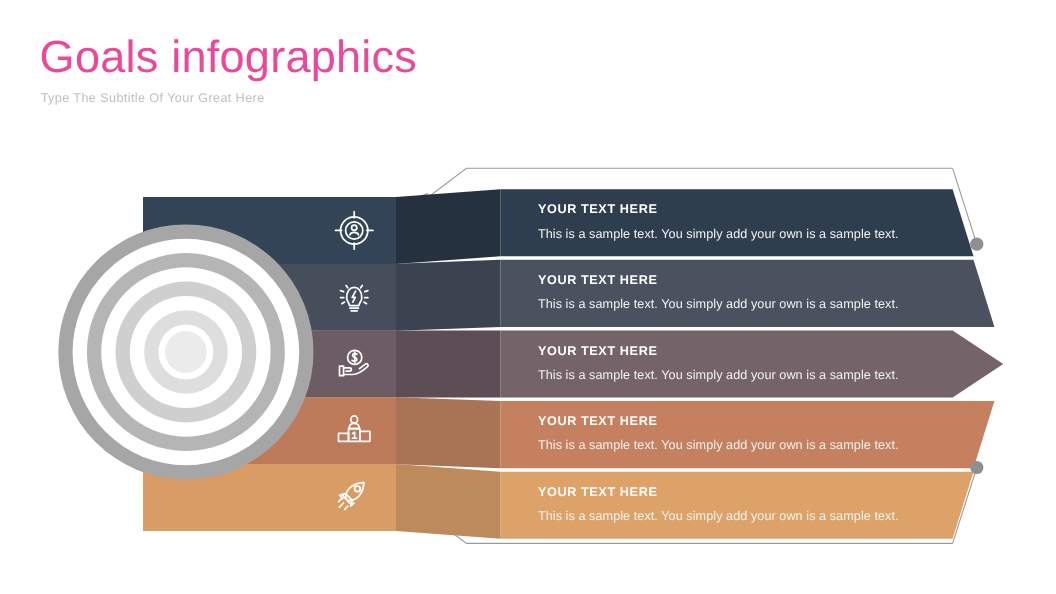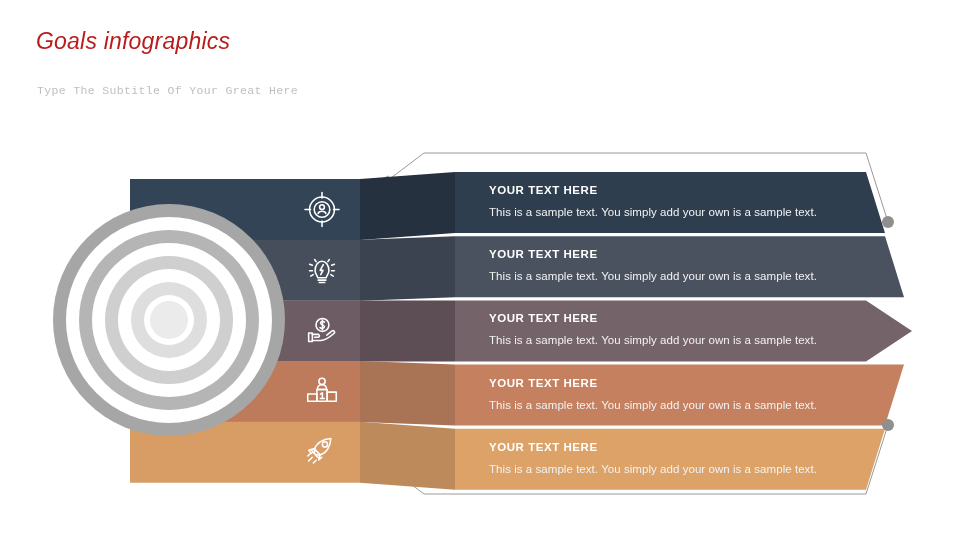--- a/index.html
+++ b/index.html
@@ -4,29 +4,27 @@
 <style>
   html,body{margin:0;padding:0;}
   body{
     width:960px;height:540px;background:#ffffff;
     font-family:"Liberation Sans", sans-serif;
     overflow:hidden;position:relative;
   }
   #stage{position:absolute;inset:0;width:960px;height:540px;}
   .title{
     position:absolute;left:36px;top:28px;
-    font-size:23px;color:#b91c1c;font-weight:400;letter-spacing:.2px;
+    font-size:41px;color:#ec4899;font-weight:400;letter-spacing:.2px;
     white-space:nowrap;
-    font-style:italic;
   }
   .subtitle{
     position:absolute;left:37px;top:84px;
     font-size:11.5px;color:#bfbfbf;font-weight:400;letter-spacing:.35px;
     white-space:nowrap;
-    font-family:Liberation Mono, monospace;
   }
   #gfx{position:absolute;left:0;top:0;width:960px;height:540px;}
   .row-title{
     font-weight:700;font-size:11.5px;fill:#ffffff;letter-spacing:.55px;
   }
   .row-desc{
     font-weight:400;font-size:11.5px;fill:#f2f2f2;letter-spacing:.05px;
   }
   .ico{fill:none;stroke:#ffffff;stroke-width:1.7;
        stroke-linecap:round;stroke-linejoin:round;}

